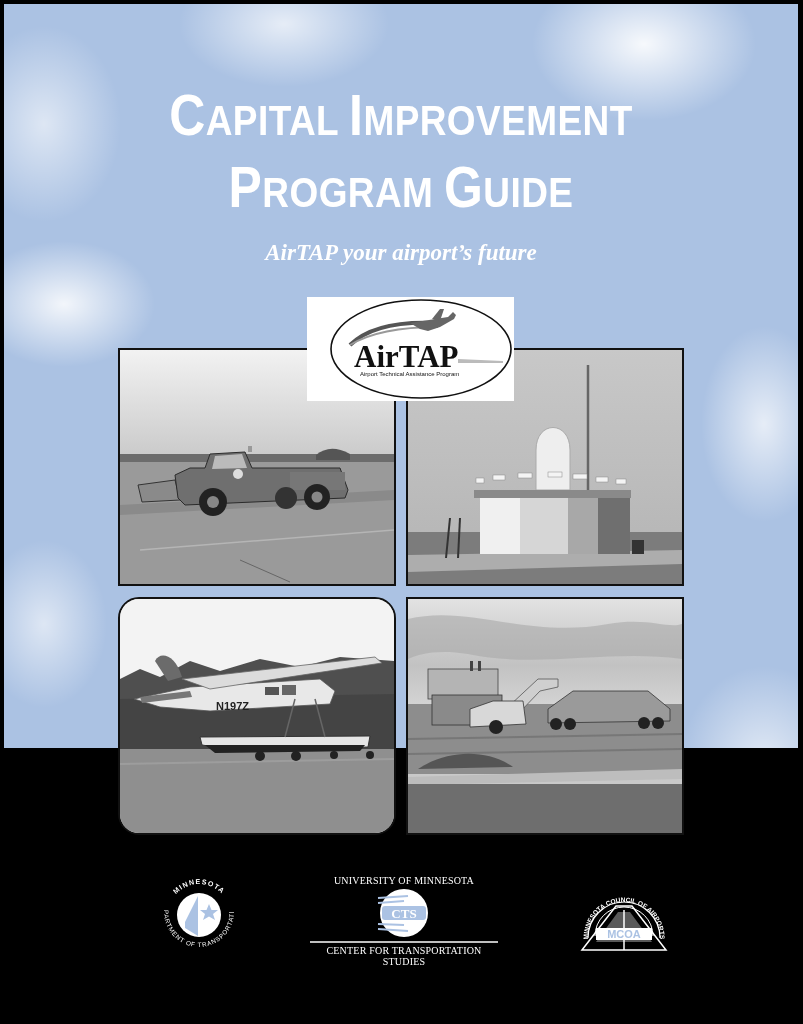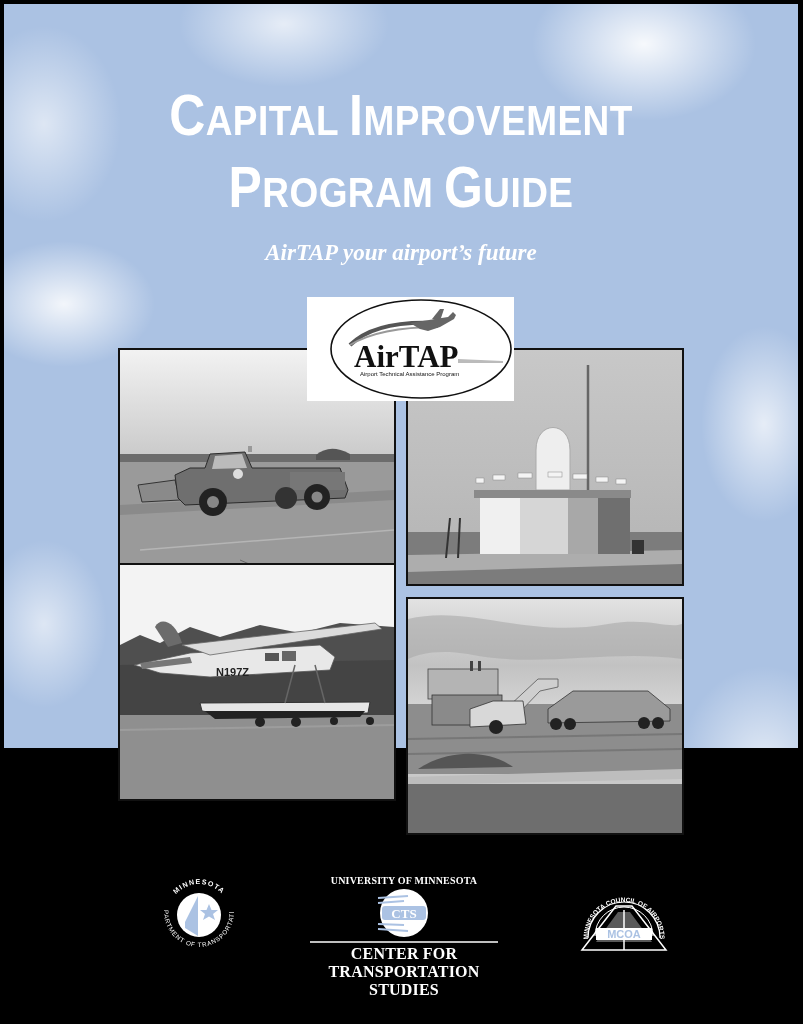--- a/index.html
+++ b/index.html
@@ -34,39 +34,39 @@
     font-family: "Liberation Serif", serif; font-style: italic; font-weight: bold;
     font-size: 23px; color: #fff;
   }
   .photo {
     position: absolute; border: 2px solid #111; overflow: hidden;
     background: #c9c9c9;
   }
   .photo svg { display: block; width: 100%; height: 100%; }
   .p1 { left: 114px; top: 344px; width: 274px; height: 234px; }
   .p2 { left: 402px; top: 344px; width: 274px; height: 234px; }
-  .p3 { left: 114px; top: 559px; width: 274px; height: 234px; }
+  .p3 { left: 114px; top: 593px; width: 274px; height: 234px; border-radius: 21px; }
   .p4 { left: 402px; top: 593px; width: 274px; height: 234px; }
   .airtap {
     position: absolute; left: 303px; top: 293px; width: 186px; height: 104px;
     background: #fff;
     padding-left: 21px;
   }
   .airtap svg { display: block; width: 100%; height: 100%; }
   .logo { position: absolute; }
   .logo svg { display: block; }
   .mndot { left: 150px; top: 866px; width: 90px; height: 90px; }
   .cts { left: 300px; top: 866px; width: 200px; height: 92px; }
   .mcoa { left: 572px; top: 872px; width: 96px; height: 80px; }
   .cts-text {
     position: absolute; left: 0; width: 200px; text-align: center;
-    font-family: "Liberation Serif", serif; color: #fff; font-weight: bold;
+    font-family: "Liberation Serif", serif; color: #fff; font-weight: normal;
   }
   .cts-top { top: 5px; font-size: 10px; letter-spacing: 0.2px; }
-  .cts-bottom { top: 75px; font-size: 16px; letter-spacing: 0.2px; }
+  .cts-bottom { top: 75px; font-size: 10px; letter-spacing: 0.2px; }
 </style>
 </head>
 <body>
 
 <div class="page">
 
   <div class="title title-1">
     <span class="big">C</span><span class="small">APITAL </span><span class="big">I</span><span class="small">MPROVEMENT</span>
   </div>
   <div class="title title-2">

